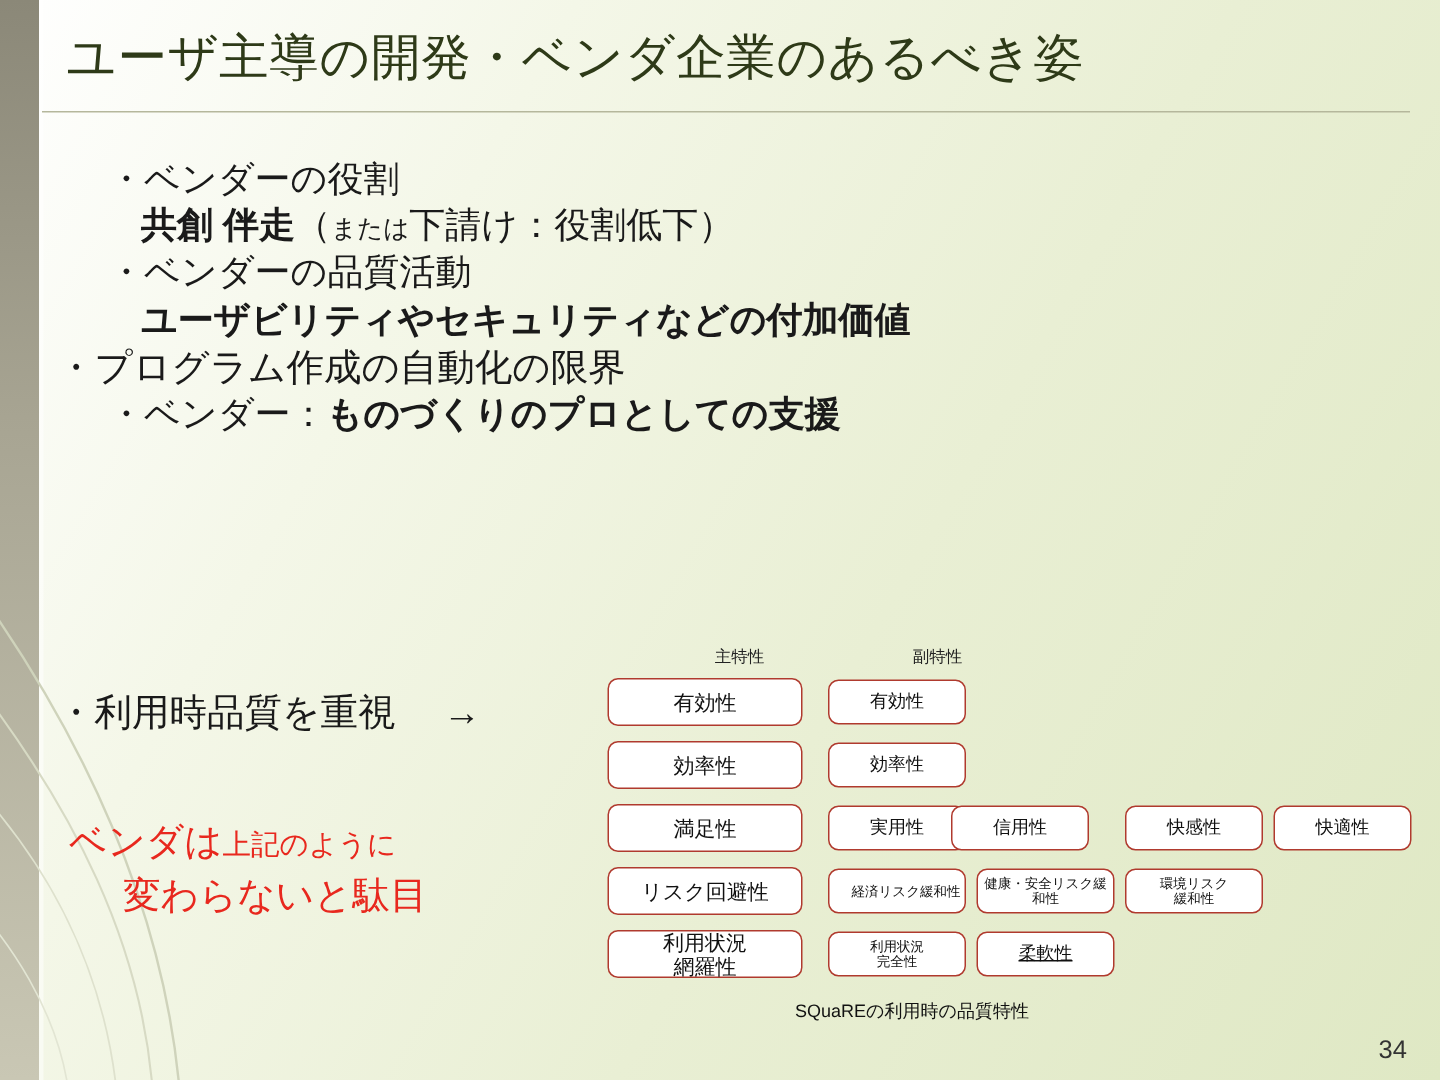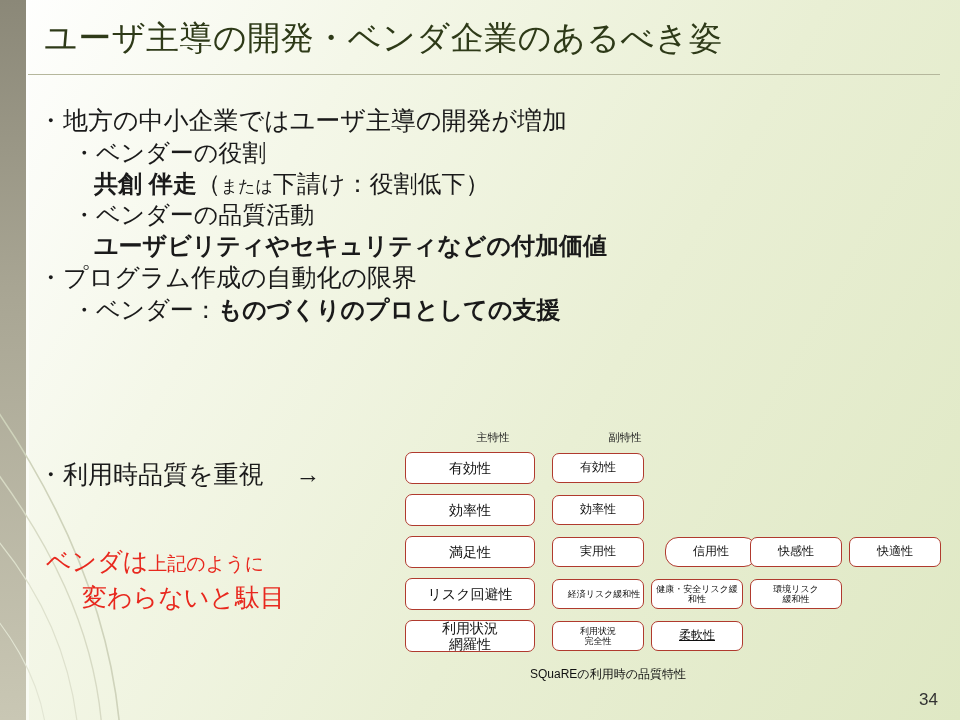--- a/index.html
+++ b/index.html
@@ -158,21 +158,20 @@
     <path d="M-10 40 C 60 140, 110 250, 120 370" stroke="#cfd3bb" stroke-width="1.6" fill="none"></path>
     <path d="M-20 90 C 50 180, 95 270, 102 370" stroke="#d7dac4" stroke-width="1.4" fill="none"></path>
     <path d="M-30 150 C 35 215, 70 290, 78 370" stroke="#dee1cd" stroke-width="1.2" fill="none"></path>
     <path d="M-40 220 C 10 265, 40 320, 46 370" stroke="#e2e5d3" stroke-width="1.1" fill="none"></path>
   </svg>
 
   <div class="slide-title">ユーザ主導の開発・ベンダ企業のあるべき姿</div>
   <div class="title-rule"></div>
 
   <div class="body-area">
-    <div class="line l-26">・地方の中小企業ではユーザ主導の開発が増加</div>
     <div class="line l-24 indent1">・ベンダーの役割</div>
     <div class="line l-24 indent2">
       <span class="bold">共創 伴走</span><span>（</span><span class="small-inline">または</span><span>下請け：役割低下</span><span>）</span>
     </div>
     <div class="line l-24 indent1">・ベンダーの品質活動</div>
     <div class="line l-24 indent2 bold">ユーザビリティやセキュリティなどの付加価値</div>
     <div class="line l-26">・プログラム作成の自動化の限界</div>
     <div class="line l-24 indent1">
       <span>・ベンダー：</span><span class="bold">ものづくりのプロとしての支援</span>
     </div>
@@ -191,21 +190,21 @@
     <div class="col-head" style="left:160px; top:0px; width:130px;">副特性</div>
 
     <div class="box main" style="left:5px; top:22px;">有効性</div>
     <div class="box sub" style="left:152px; top:23px;">有効性</div>
 
     <div class="box main" style="left:5px; top:64px;">効率性</div>
     <div class="box sub" style="left:152px; top:65px;">効率性</div>
 
     <div class="box main" style="left:5px; top:106px;">満足性</div>
     <div class="box sub" style="left:152px; top:107px;">実用性</div>
-    <div class="box sub" style="left:265px; top:107px;border-radius:13px;">信用性</div>
+    <div class="box sub" style="left:234px; top:107px;">信用性</div>
     <div class="box sub" style="left:350px; top:107px;">快感性</div>
     <div class="box sub" style="left:449px; top:107px;">快適性</div>
 
     <div class="box main" style="left:5px; top:148px;">リスク回避性</div>
     <div class="box sub tiny" style="left:152px; top:149px;padding-left:12px;">経済リスク緩和性</div>
     <div class="box sub tiny" style="left:251px; top:149px;">健康・安全リスク緩和性</div>
     <div class="box sub tiny" style="left:350px; top:149px; white-space:pre-line;">環境リスク
 緩和性</div>
 
     <div class="box main" style="left:5px; top:190px; white-space:pre-line;">利用状況

